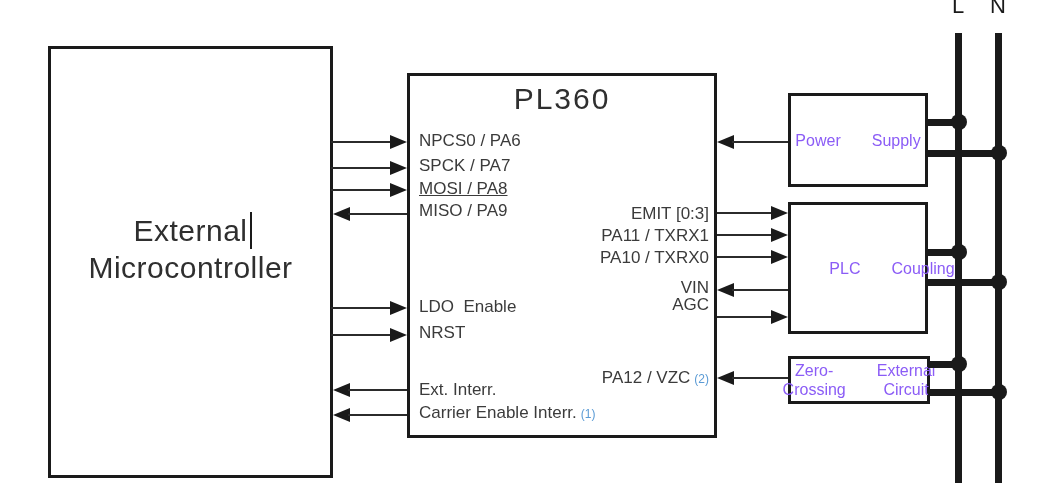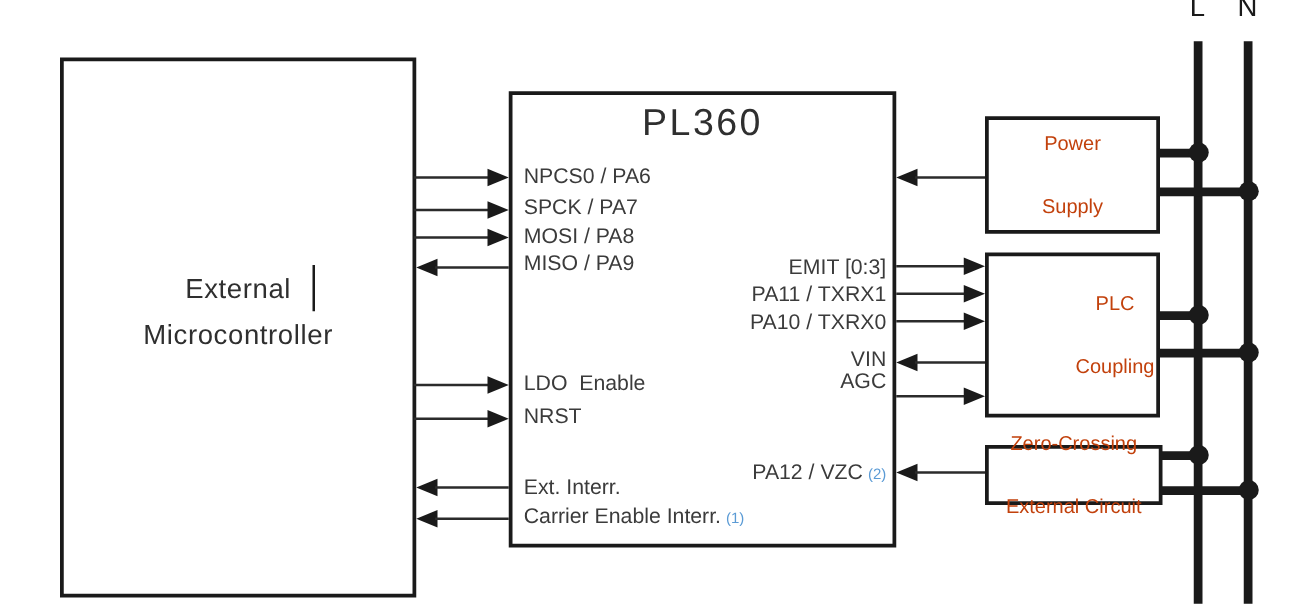--- a/index.html
+++ b/index.html
@@ -2,35 +2,35 @@
 <html><head>
 <meta charset="utf-8">
 <style>
   html,body{margin:0;padding:0;background:#ffffff;}
   #canvas{
     position:relative;width:1050px;height:490px;background:#ffffff;
     overflow:hidden;font-family:"Liberation Sans",sans-serif;color:#3b3b3b;
   }
   .box{position:absolute;background:#ffffff;border:3px solid #1a1a1a;box-sizing:border-box;}
   .box-label{
-    position:absolute;display:flex;flex-direction:column;align-items:center;justify-content:center;
-    text-align:center;color:#c2410c;gap:31px;
+    position:absolute;display:flex;flex-direction:row;align-items:center;justify-content:center;
+    text-align:center;color:#8b5cf6;gap:31px;
   }
   .hline{position:absolute;height:2px;background:#2b2b2b;}
   .bus-v{position:absolute;width:7px;background:#1a1a1a;}
   .bus-h{position:absolute;height:7px;background:#1a1a1a;}
   .dot{position:absolute;width:16px;height:16px;border-radius:50%;background:#1a1a1a;}
   .ah{position:absolute;width:0;height:0;border-top:7px solid transparent;border-bottom:7px solid transparent;}
   .ah-r{border-left:17px solid #1a1a1a;}
   .ah-l{border-right:17px solid #1a1a1a;}
   .pin{position:absolute;font-size:17px;line-height:18px;white-space:pre;color:#3b3b3b;}
   .pin-r{text-align:right;}
   .note{color:#5b9bd5;font-size:12px;margin-left:4px;}
   .chip-title{position:absolute;text-align:center;font-size:30px;letter-spacing:2px;color:#2f2f2f;}
-  .mcu-title{position:absolute;text-align:center;font-size:22px;line-height:37px;letter-spacing:.5px;color:#2f2f2f;}
+  .mcu-title{position:absolute;text-align:center;font-size:30px;line-height:37px;letter-spacing:.5px;color:#2f2f2f;}
   .ln-label{position:absolute;width:22px;text-align:center;font-size:22px;line-height:24px;color:#1a1a1a;}
   .small-box-text{font-size:16px;line-height:19px;}
   .cursor-bar{position:absolute;width:2px;background:#1a1a1a;}
 </style>
 </head>
 <body>
 
 <div id="canvas">
 
   <div class="box" style="left:48px;top:46px;width:285px;height:432px;"></div>
@@ -38,21 +38,21 @@
     <div>External</div>
     <div>Microcontroller</div>
   </div>
   <div class="cursor-bar" style="left:250px;top:212px;height:37px;"></div>
 
   <div class="box" style="left:407px;top:73px;width:310px;height:365px;"></div>
   <div class="chip-title" style="left:407px;top:82px;width:310px;">PL360</div>
 
   <div class="pin" style="left:419px;top:132px;">NPCS0 / PA6</div>
   <div class="pin" style="left:419px;top:157px;">SPCK / PA7</div>
-  <div class="pin" style="left:419px;top:180px;">MOSI / PA8</div>
+  <div class="pin" style="left:419px;top:180px;text-decoration:underline;">MOSI / PA8</div>
   <div class="pin" style="left:419px;top:202px;">MISO / PA9</div>
   <div class="pin" style="left:419px;top:298px;">LDO  Enable</div>
   <div class="pin" style="left:419px;top:324px;">NRST</div>
   <div class="pin" style="left:419px;top:381px;text-align:center;">Ext. Interr.</div>
   <div class="pin" style="left:419px;top:404px;"><span>Carrier Enable Interr.</span><span class="note">(1)</span></div>
 
   <div class="pin pin-r" style="right:341px;top:205px;width:200px;">EMIT [0:3]</div>
   <div class="pin pin-r" style="right:341px;top:227px;width:200px;">PA11 / TXRX1</div>
   <div class="pin pin-r" style="right:341px;top:249px;width:200px;">PA10 / TXRX0</div>
   <div class="pin pin-r" style="right:341px;top:279px;width:200px;">VIN</div>

